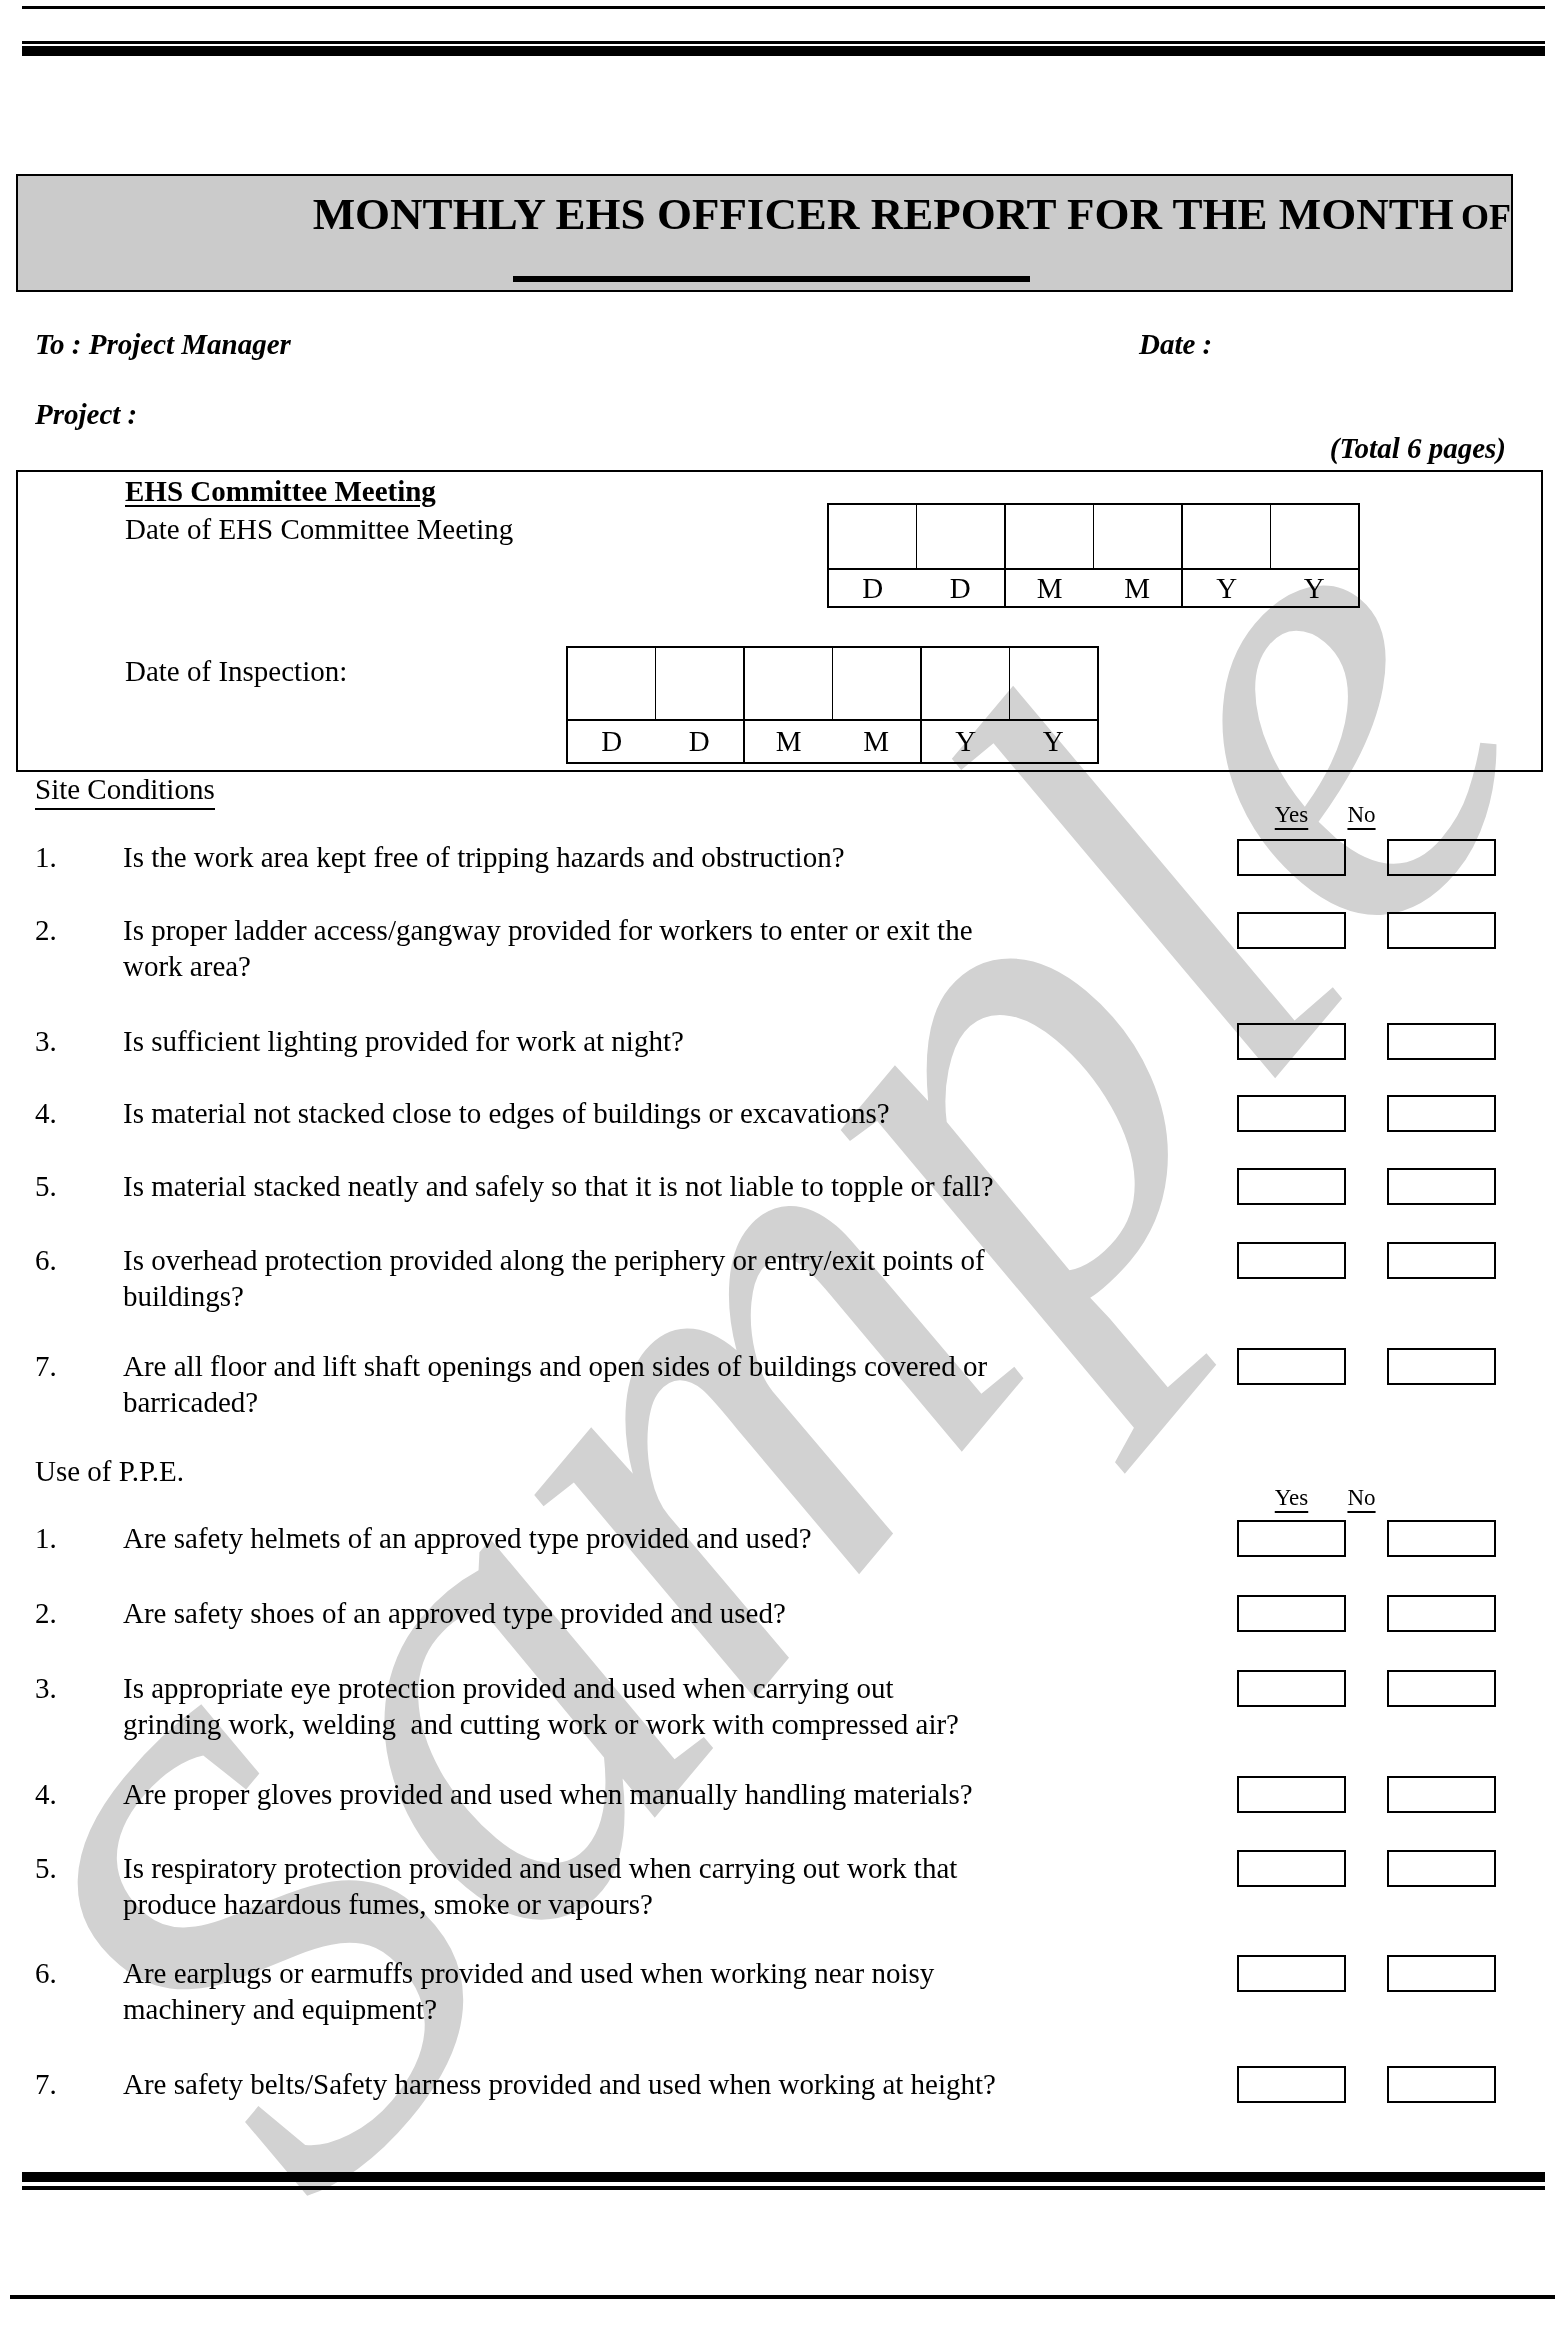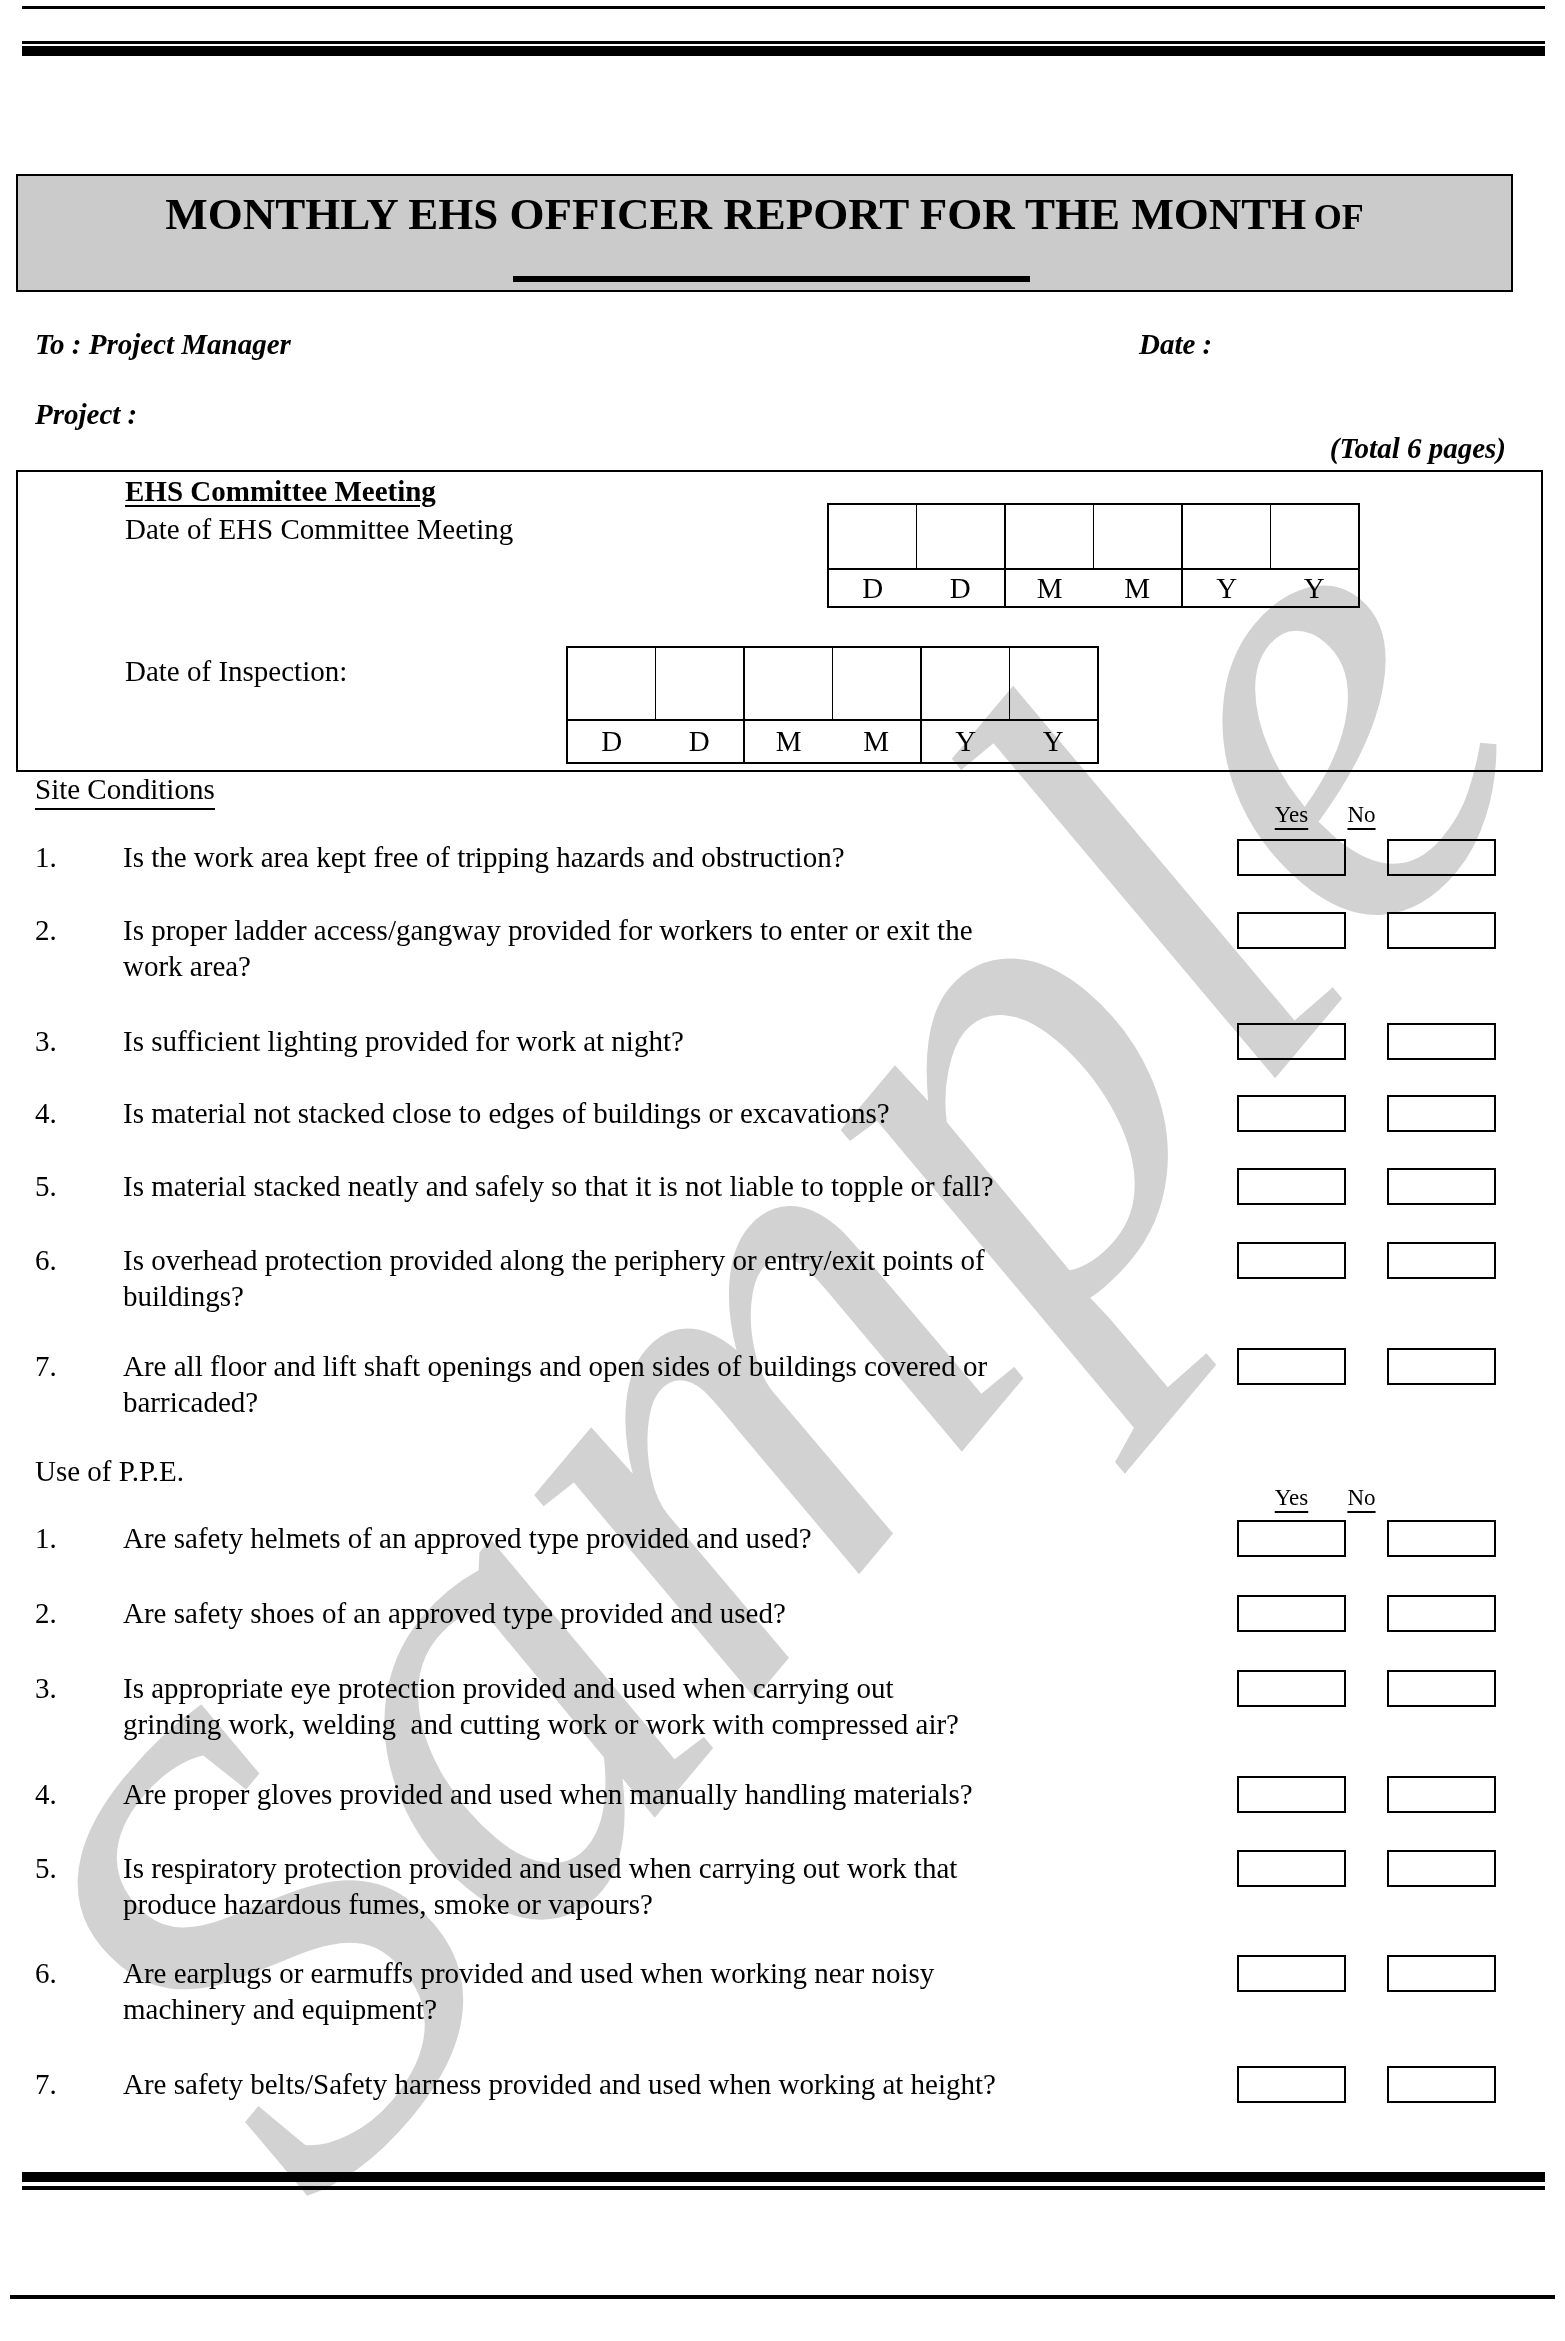--- a/index.html
+++ b/index.html
@@ -44,21 +44,21 @@
   .rule-bottom-a{ left: 22px;  top: 2186px; width: 1523px; height: 3.6px; }
   .rule-bottom-b{ left: 10.2px;  top: 2295px; width: 1545px; height: 3.6px; }
 
   
   .title-box {
     position: absolute;
     left: 16px; top: 174px;
     width: 1497px; height: 118px;
     background: #cbcbcb;
     border: 2.9px solid #000;
-    text-align: center;
+    text-align: right;
   }
   .title-line {
     margin-top: 11.6px;
     font-weight: bold;
     font-size: 45px;
     letter-spacing: 0px;
     white-space: nowrap;
   }
   .title-of { font-size: 36px; margin-left: 7.3px; }
   .month-underline {

